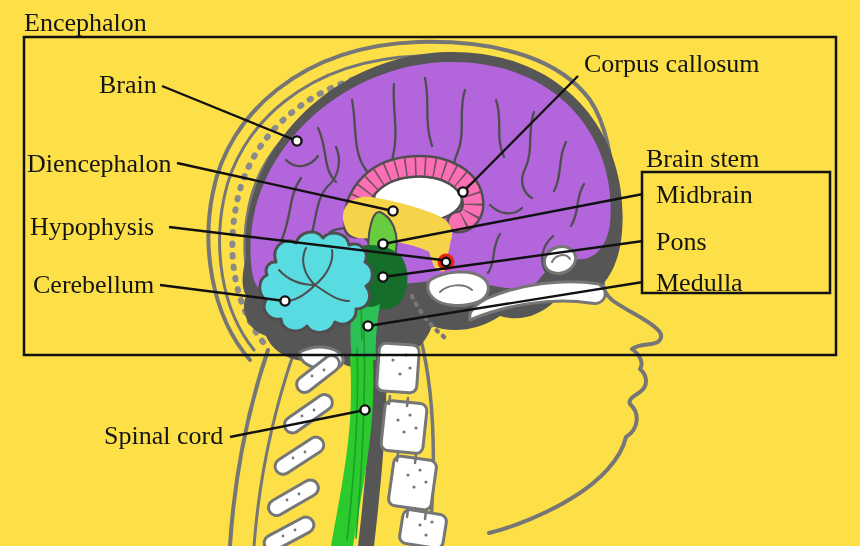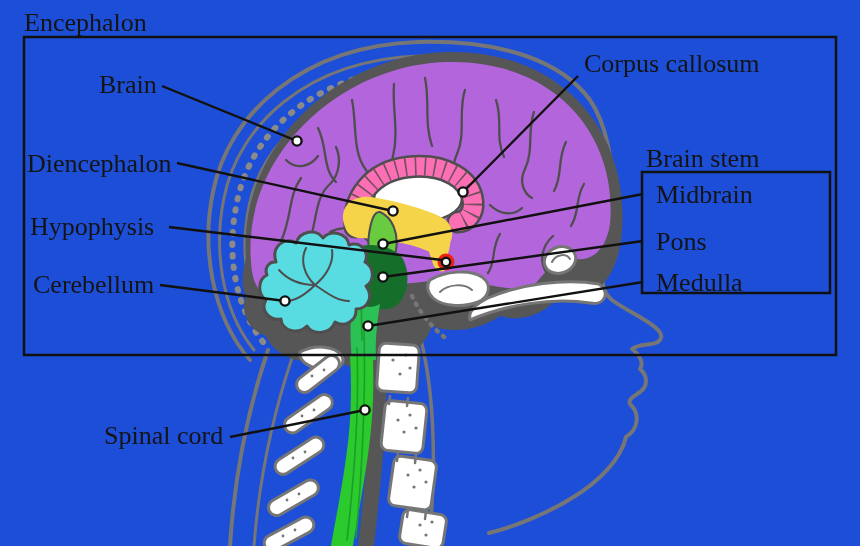--- a/index.html
+++ b/index.html
@@ -4,21 +4,21 @@
 <style>
   html, body {
     margin: 0;
     padding: 0;
     background: #ffffff;
   }
   .stage {
     position: relative;
     width: 860px;
     height: 546px;
-    background: #1d4ed8;
+    background: #fde047;
     overflow: hidden;
   }
   svg text {
     font-family: "Liberation Serif", "DejaVu Serif", serif;
     font-size: 26px;
     fill: #141414;
   }
 </style>
 </head>
 <body>

